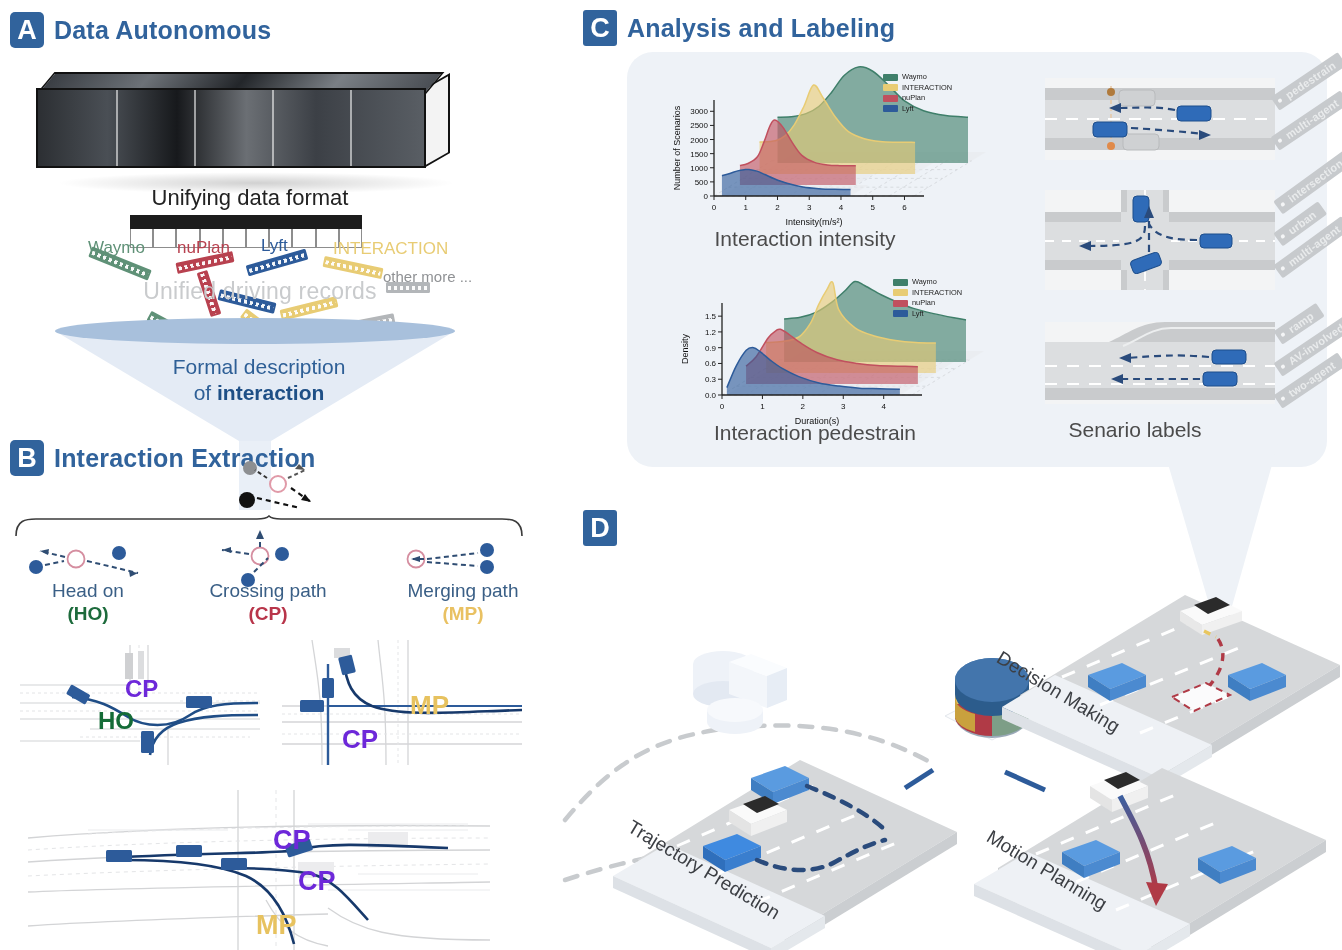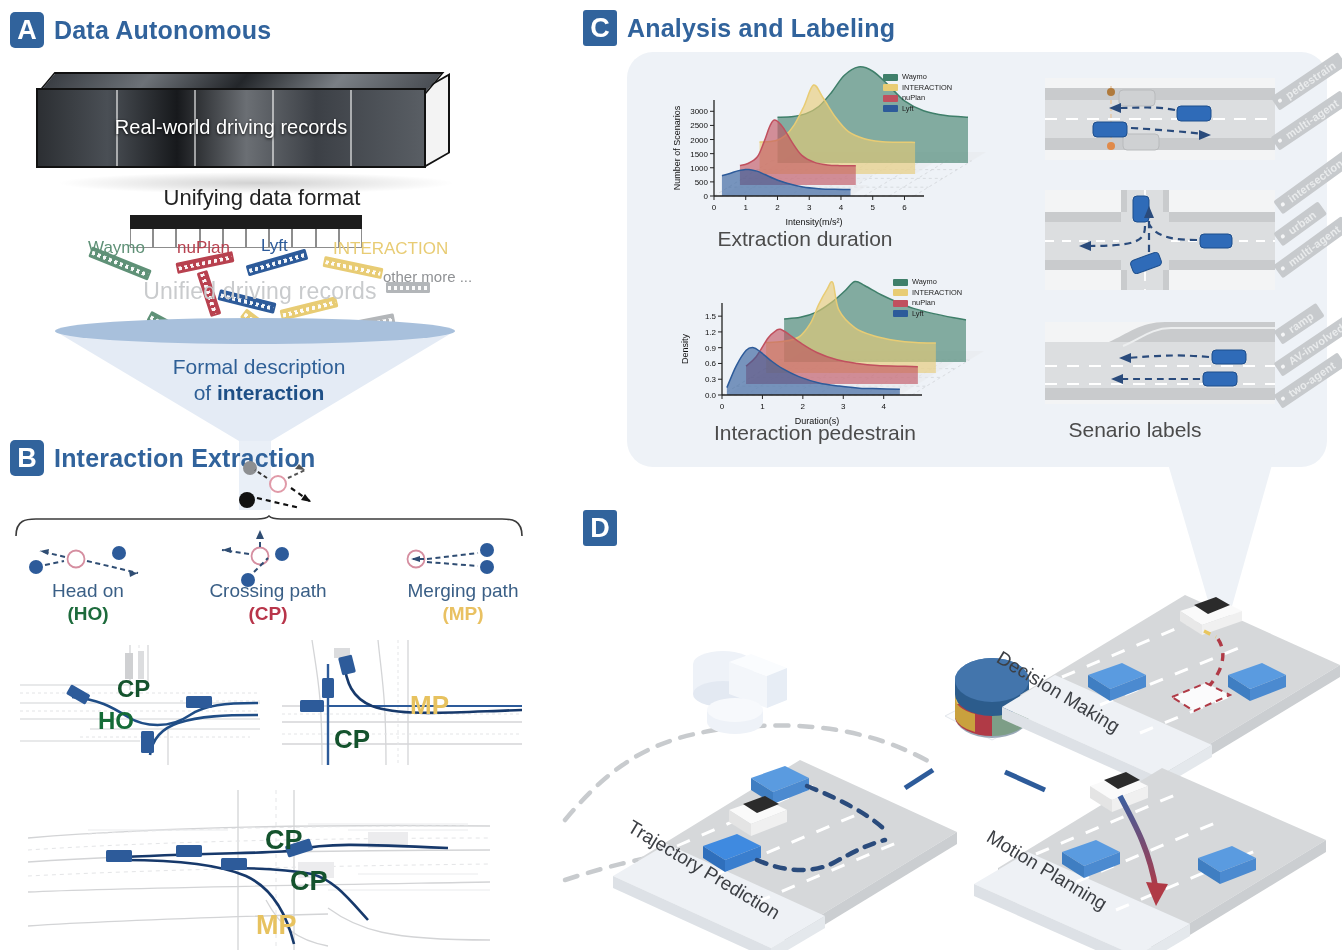--- a/index.html
+++ b/index.html
@@ -45,21 +45,21 @@
     transform:skewY(-30deg);transform-origin:left top;
   }
   .rb-label{
     position:absolute;left:0;top:44px;width:390px;text-align:center;
     color:#fff;font-size:20px;text-shadow:0 1px 3px rgba(0,0,0,.9);
   }
   .rb-shadow{
     position:absolute;left:20px;top:100px;width:400px;height:22px;
     background:radial-gradient(ellipse at center,rgba(0,0,0,.18),rgba(0,0,0,0) 70%);
   }
-  .unify-label{position:absolute;left:12px;top:185px;width:500px;text-align:center;font-size:22px;color:#222;}
+  .unify-label{position:absolute;left:0;top:185px;width:500px;text-align:center;font-size:22px;color:#222;}
   .tape{position:absolute;left:130px;top:215px;width:232px;}
   .tape-bar{height:14px;background:#1c1c1c;}
   .tape-cells{display:flex;}
   .tape-cells i{flex:1;height:19px;border:1.4px solid #8d8d8d;border-top:none;box-sizing:border-box;background:#fff;}
 
   .ds-name{position:absolute;font-size:17px;white-space:nowrap;}
   .stick{position:absolute;height:11px;border-radius:1.5px;}
   .stick:after{
     content:"";position:absolute;left:2px;right:2px;top:3.5px;height:4px;
     background:repeating-linear-gradient(90deg,rgba(255,255,255,.95) 0 3px,transparent 3px 6px);
@@ -92,21 +92,21 @@
   .brace{position:absolute;left:14px;top:84px;width:510px;height:22px;}
   .itype{position:absolute;text-align:center;width:180px;}
   .itype .nm{font-size:19px;color:#3a5f86;line-height:1.15;}
   .itype .ab{font-size:19px;font-weight:bold;line-height:1.3;}
   .ab.ho{color:#1d6b3c;}
   .ab.cp{color:#b8354a;}
   .ab.mp{color:#e9c162;}
 
   .mapbox{position:absolute;overflow:hidden;background:#fff;}
   .maplbl{position:absolute;font-weight:bold;font-style:normal;}
-  .maplbl.cp{color:#14532d;}
+  .maplbl.cp{color:#6d28d9;margin-left:8px;}
   .maplbl.ho{color:#146b37;}
   .maplbl.mp{color:#e7c25f;}
 
   
   #panelC{left:575px;top:0;width:767px;height:500px;}
   .c-bg{
     position:absolute;left:52px;top:52px;width:700px;height:415px;
     background:#eef2f7;border-radius:26px;
   }
   .c-tail{
@@ -153,21 +153,20 @@
   <div class="records-box">
     <div class="rb-shadow"></div>
     <div class="rb-side"></div>
     <div class="rb-top"></div>
     <div class="rb-front">
       <i class="seam" style="left:78px"></i>
         <i class="seam" style="left:156px"></i>
       <i class="seam" style="left:234px"></i>
         <i class="seam" style="left:312px"></i>
     </div>
-    <div class="rb-label">Real-world driving records</div>
   </div>
 
   <div class="unify-label">Unifying data format</div>
 
   <div class="tape">
     <div class="tape-bar"></div>
     <div class="tape-cells">
       <i></i>
         <i></i>
         <i></i>
@@ -467,21 +466,21 @@
       </div>
     <div>
         <i style="background:#c0505e"></i>
         <span>nuPlan</span>
       </div>
     <div>
         <i style="background:#2d5b9a"></i>
         <span>Lyft</span>
       </div>
   </div>
-  <div class="chart-cap" style="left:80px;top:227px;">Extraction duration</div>
+  <div class="chart-cap" style="left:80px;top:227px;">Interaction intensity</div>
 
   <div class="chart-card" style="left:95px;top:265px;width:320px;height:165px;">
     <svg id="chart-bot" width="320" height="165">
         <g stroke="#c9ccd0" stroke-width="0.7" stroke-dasharray="3,3" fill="none" opacity="0.85">
           <path d="M52 130 L109.6 94.8"></path>
           <path d="M75.75 130 L133.35 94.8"></path>
           <path d="M99.5 130 L157.1 94.8"></path>
           <path d="M123.25 130 L180.85 94.8"></path>
           <path d="M147 130 L204.6 94.8"></path>
           <path d="M170.75 130 L228.35 94.8"></path>

